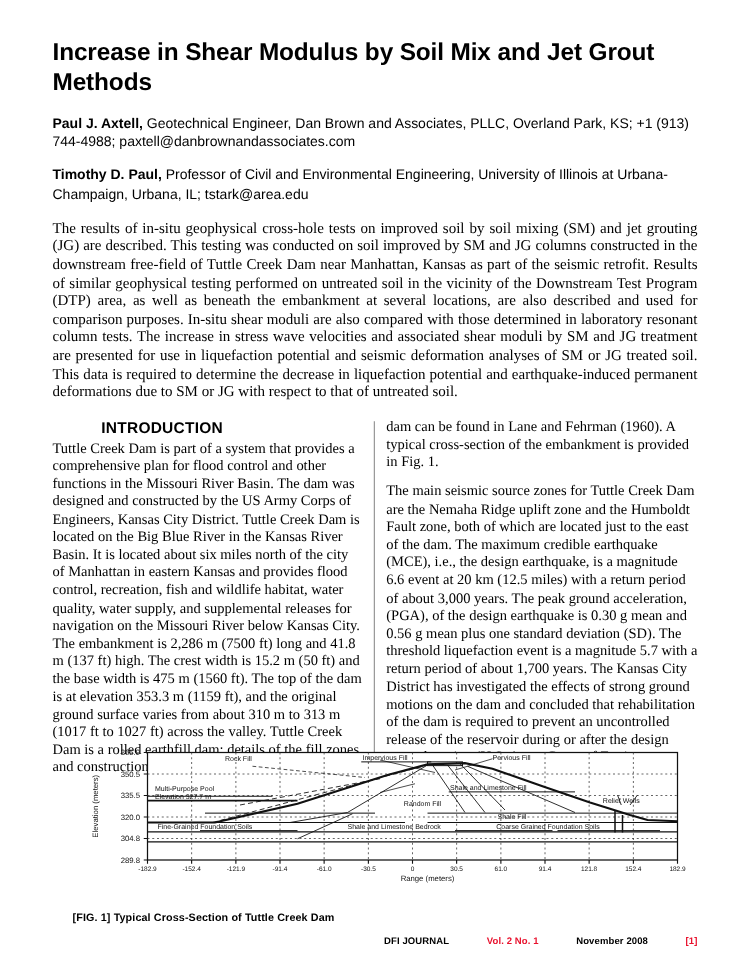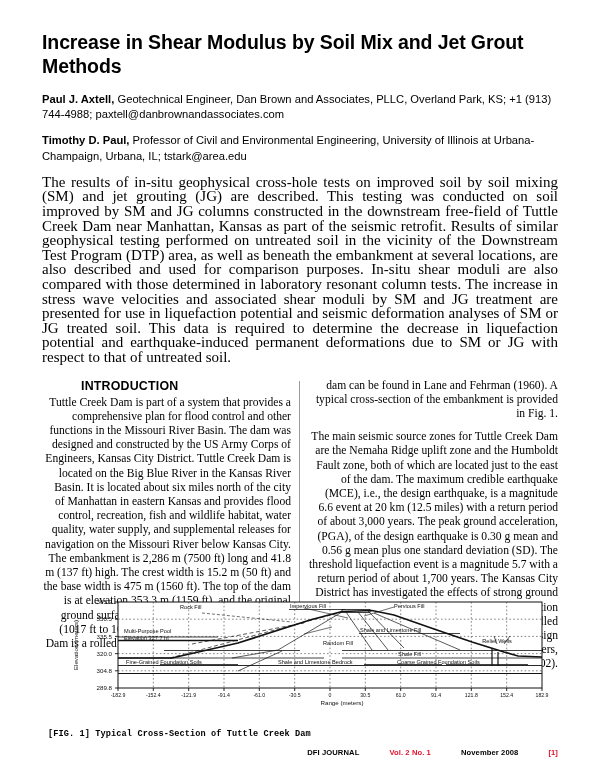--- a/index.html
+++ b/index.html
@@ -32,21 +32,21 @@
   .author-block{
     font-family:"Liberation Sans", sans-serif;
     font-size:11.2px;
     line-height:15.2px;
     margin-bottom:11px;
   }
   .author-block .nm{font-weight:bold;}
 
   
   .abstract{
-    font-size:15px;
+    font-size:12px;
     line-height:14.6px;
     text-align:justify;
     margin-top:8px;
     margin-bottom:14px;
   }
 
   
   .cols{
     display:flex;
     gap:18px;
@@ -68,34 +68,34 @@
     font-weight:bold;
     font-size:12.4px;
     margin:0 0 3px 0;
     letter-spacing:0.2px;
     padding-left:39px;
   }
   p.body{
     font-size:11.6px;
     line-height:14.2px;
     margin:0 0 9px 0;
-    text-align:right;
+    text-align:left;
   }
 
   
   .figure-wrap{
     position:absolute;
     left:42px;top:596px;
     width:516px;height:112px;
   }
   .fig-svg{display:block;}
   .fig-caption{
     position:absolute;
-    left:48px;top:729px;
-    font-family:Liberation Mono, monospace;
+    left:58px;top:729px;
+    font-family:Liberation Sans, sans-serif;
     font-weight:bold;
     font-size:8.6px;
     letter-spacing:0.1px;
     text-align:right;
   }
 
   
   .footer{
     position:absolute;
     right:42px;top:748px;

